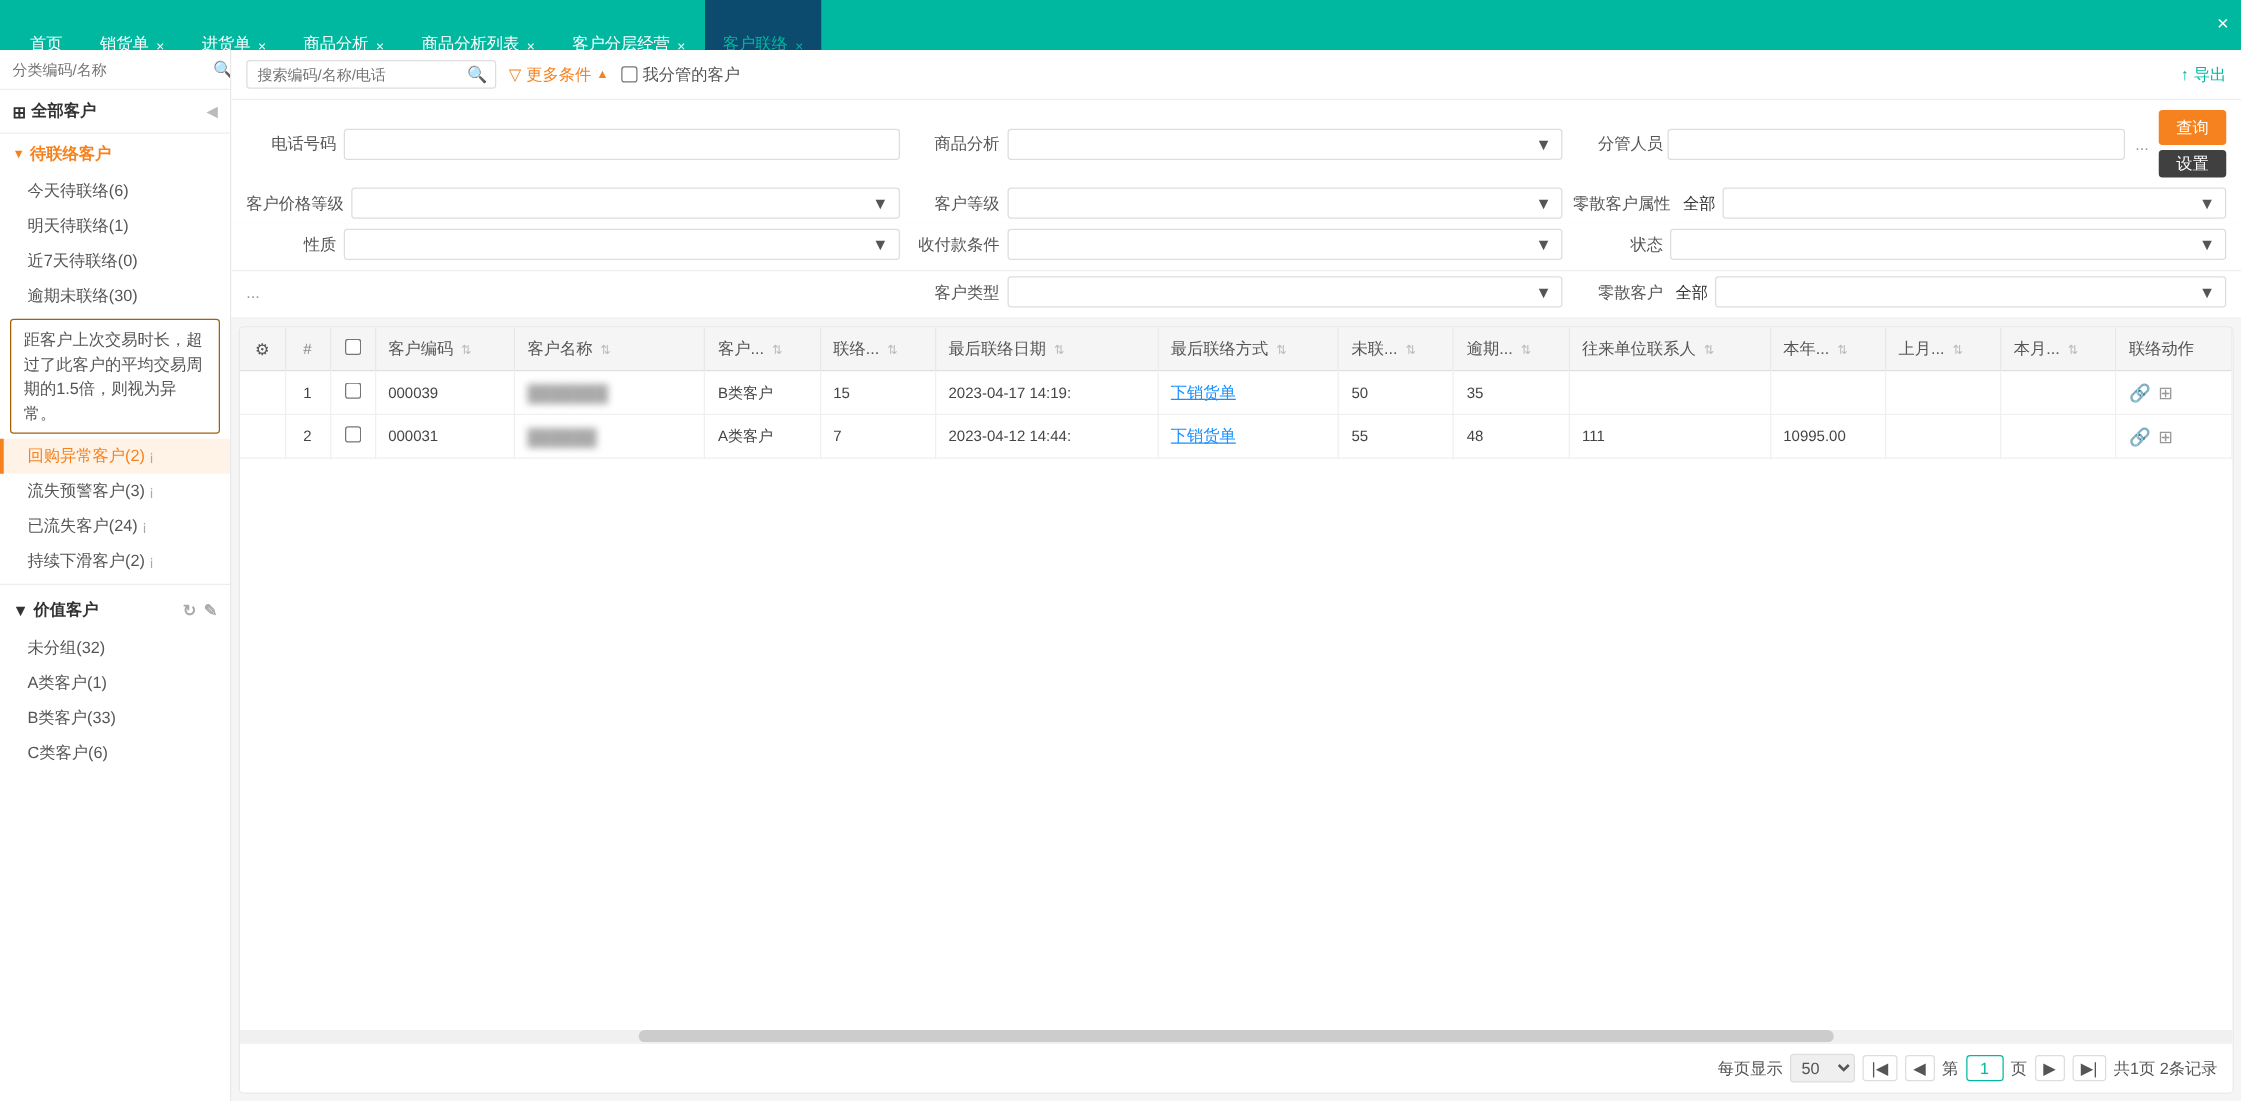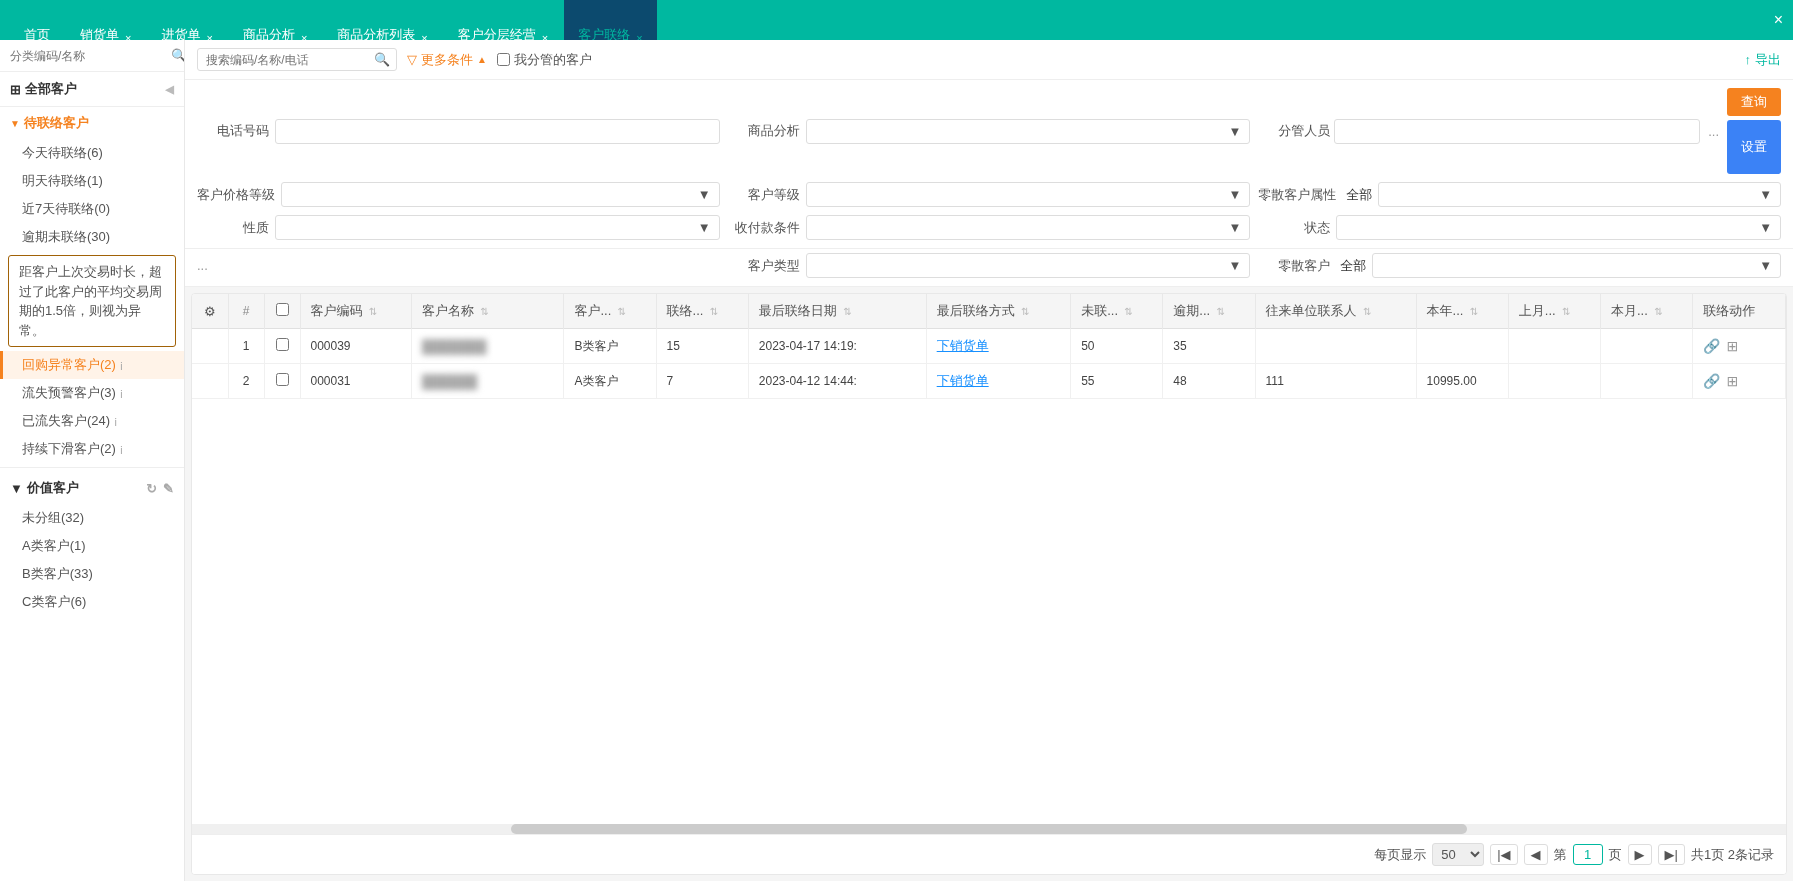--- a/index.html
+++ b/index.html
@@ -38,21 +38,21 @@
     .toolbar { background: #fff; padding: 8px 12px; display: flex; align-items: center; gap: 10px; border-bottom: 1px solid #eee; }
     .toolbar-search { display: flex; align-items: center; border: 1px solid #ddd; border-radius: 3px; padding: 3px 8px; gap: 18px; width: 200px; }
     .toolbar-search input { border: none; outline: none; font-size: 12px; color: #666; width: 150px; }
     .toolbar-search .search-btn { color: #999; cursor: pointer; }
     .toolbar-filter { display: flex; align-items: center; gap: 4px; color: #f5821f; cursor: pointer; }
     .toolbar-checkbox { display: flex; align-items: center; gap: 4px; color: #555; cursor: pointer; }
     .toolbar-checkbox input { cursor: pointer; }
     .toolbar-right { margin-left: auto; color: #00b8a0; cursor: pointer; display: flex; align-items: center; gap: 4px; }
     .filter-dots { color: #999; cursor: pointer; padding: 0 4px; }
     .btn-query { background: #f5821f; color: #fff; border: none; border-radius: 3px; padding: 5px 14px; cursor: pointer; font-size: 13px; }
-    .btn-settings { background: #3b82f6; color: #fff; border: none; border-radius: 3px; padding: 18px 14px; cursor: pointer; font-size: 13px; }
+    .btn-settings { background: #404040; color: #fff; border: none; border-radius: 3px; padding: 2px 14px; cursor: pointer; font-size: 13px; }
 
     
     .table-area { flex: 1; overflow: auto; background: #fff; margin: 6px; border-radius: 4px; border: 1px solid #e8e8e8; display: flex; flex-direction: column; }
     .table-wrapper { flex: 1; overflow: auto; }
     table { width: 100%; border-collapse: collapse; }
     thead tr { background: #f5f5f5; border-bottom: 1px solid #e0e0e0; }
     th { padding: 8px 10px; text-align: left; color: #555; font-weight: normal; border-right: 1px solid #e8e8e8; white-space: nowrap; font-size: 12px; position: relative; }
     th .sort-icon { color: #bbb; font-size: 10px; margin-left: 3px; }
     th input[type=checkbox] { cursor: pointer; }
     td { padding: 8px 10px; border-right: 1px solid #f0f0f0; border-bottom: 1px solid #f0f0f0; color: #444; white-space: nowrap; font-size: 12px; }

